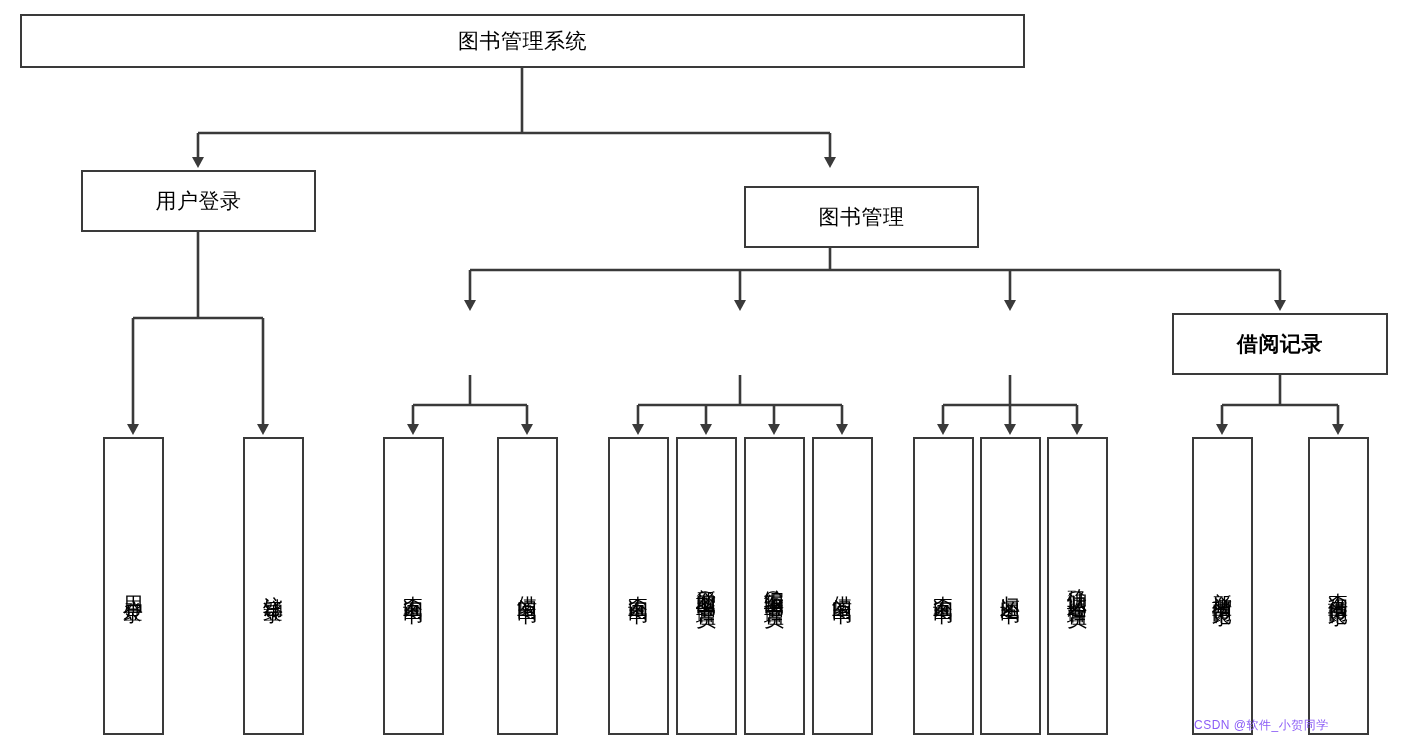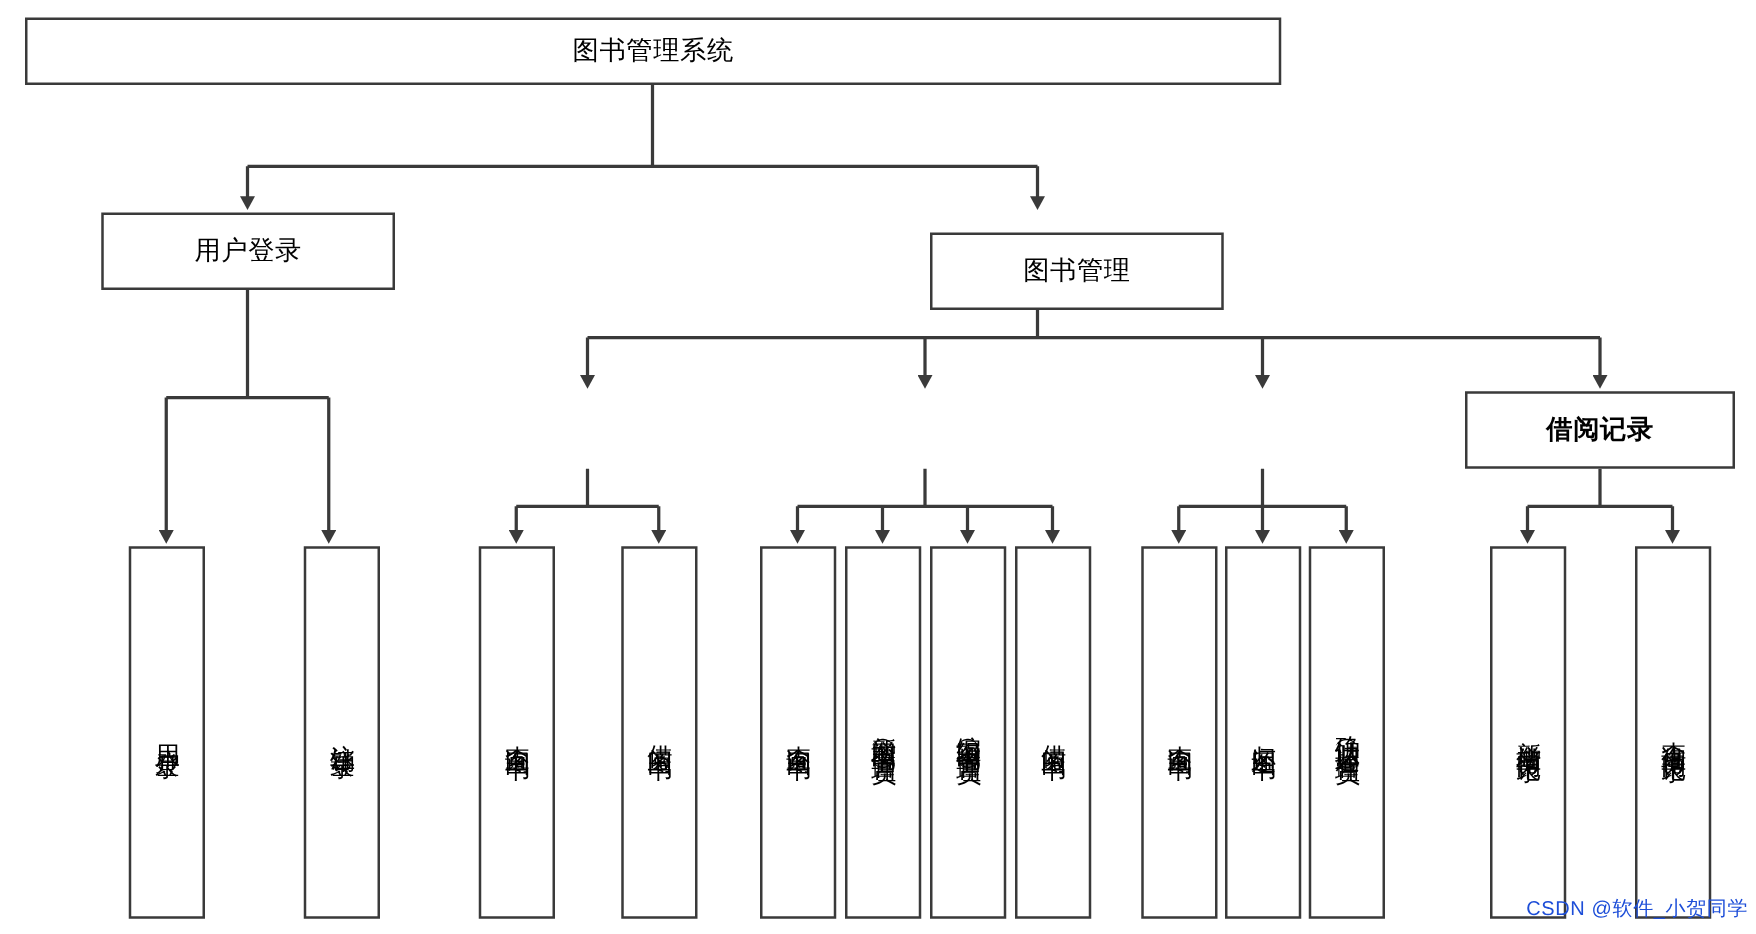--- a/index.html
+++ b/index.html
@@ -61,26 +61,25 @@
     font-size: 20px;
     line-height: 1;
     letter-spacing: 3px;
     white-space: pre;
     text-align: center;
   }
   .watermark {
     position: absolute;
     left: 1194px;
     top: 717px;
-    font-size: 16px;
-    color: #1d4ed8;
+    font-size: 12px;
+    color: #8b5cf6;
     font-family: "Liberation Sans", "DejaVu Sans", sans-serif;
     white-space: nowrap;
     letter-spacing: 0.5px;
-    margin-left: 27px;
   }
 </style>
 </head>
 <body>
 
 <div id="diagram-root">
 
   <svg class="connectors" viewBox="0 0 1405 747">
     <defs>
       <marker id="arrow" markerWidth="11" markerHeight="12" refX="1" refY="6" orient="auto" markerUnits="userSpaceOnUse">

